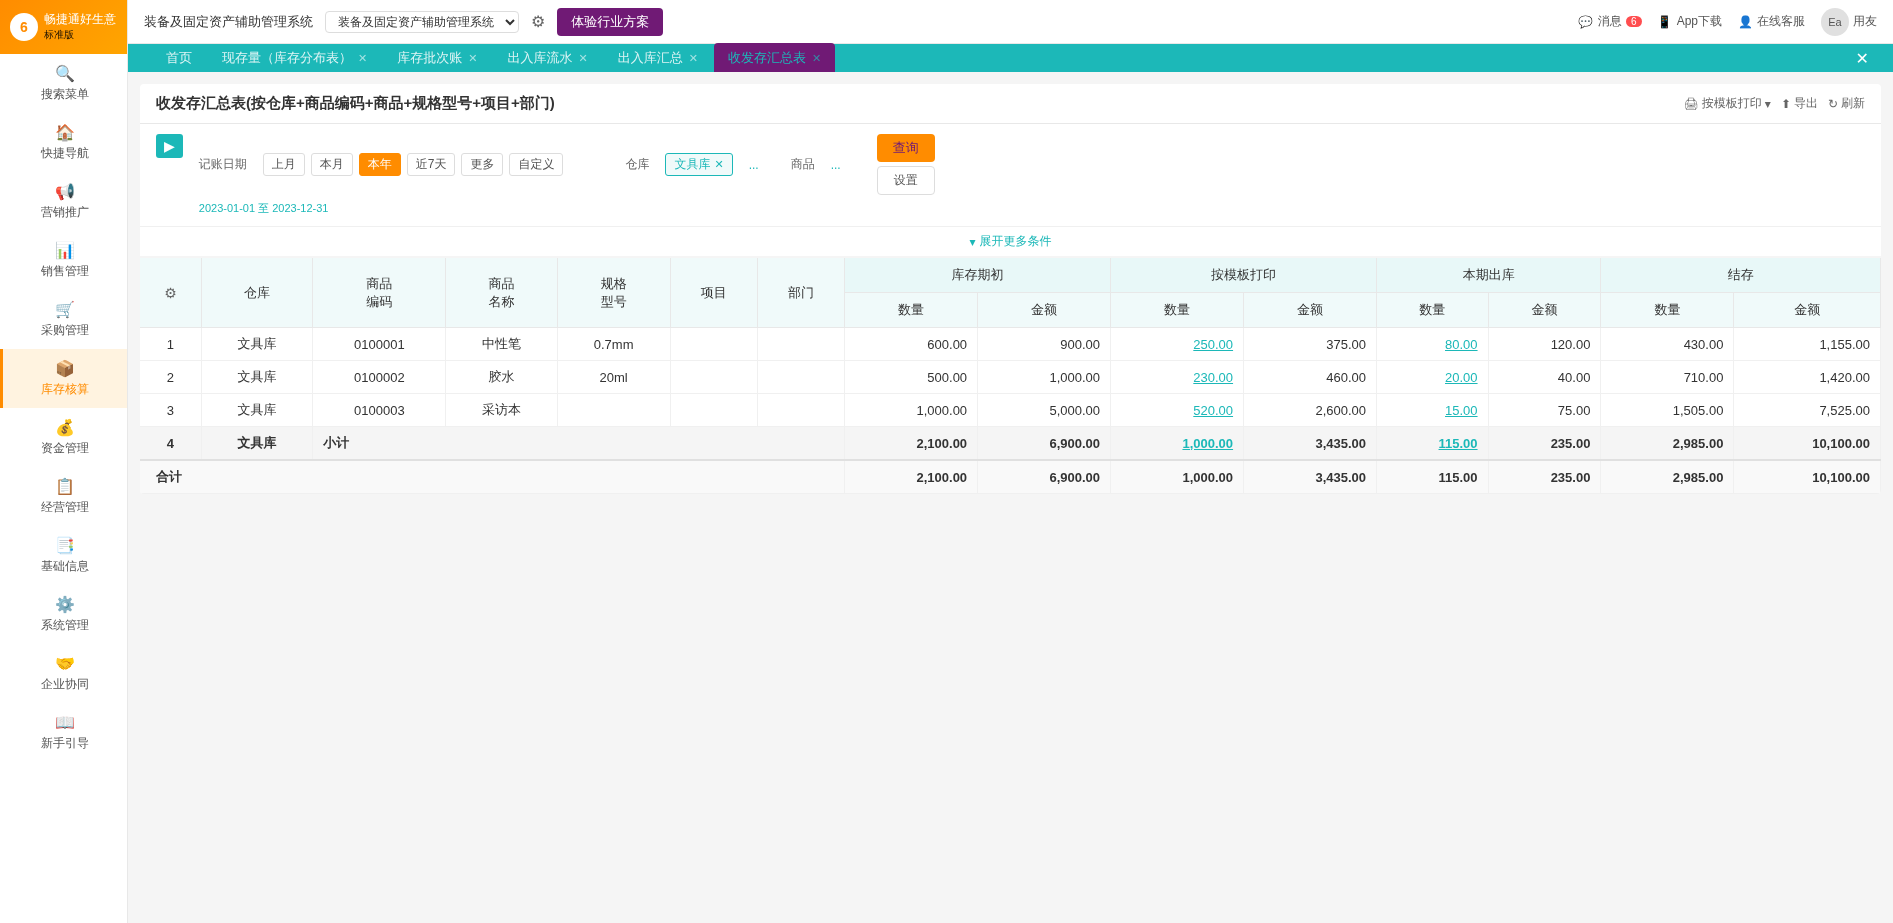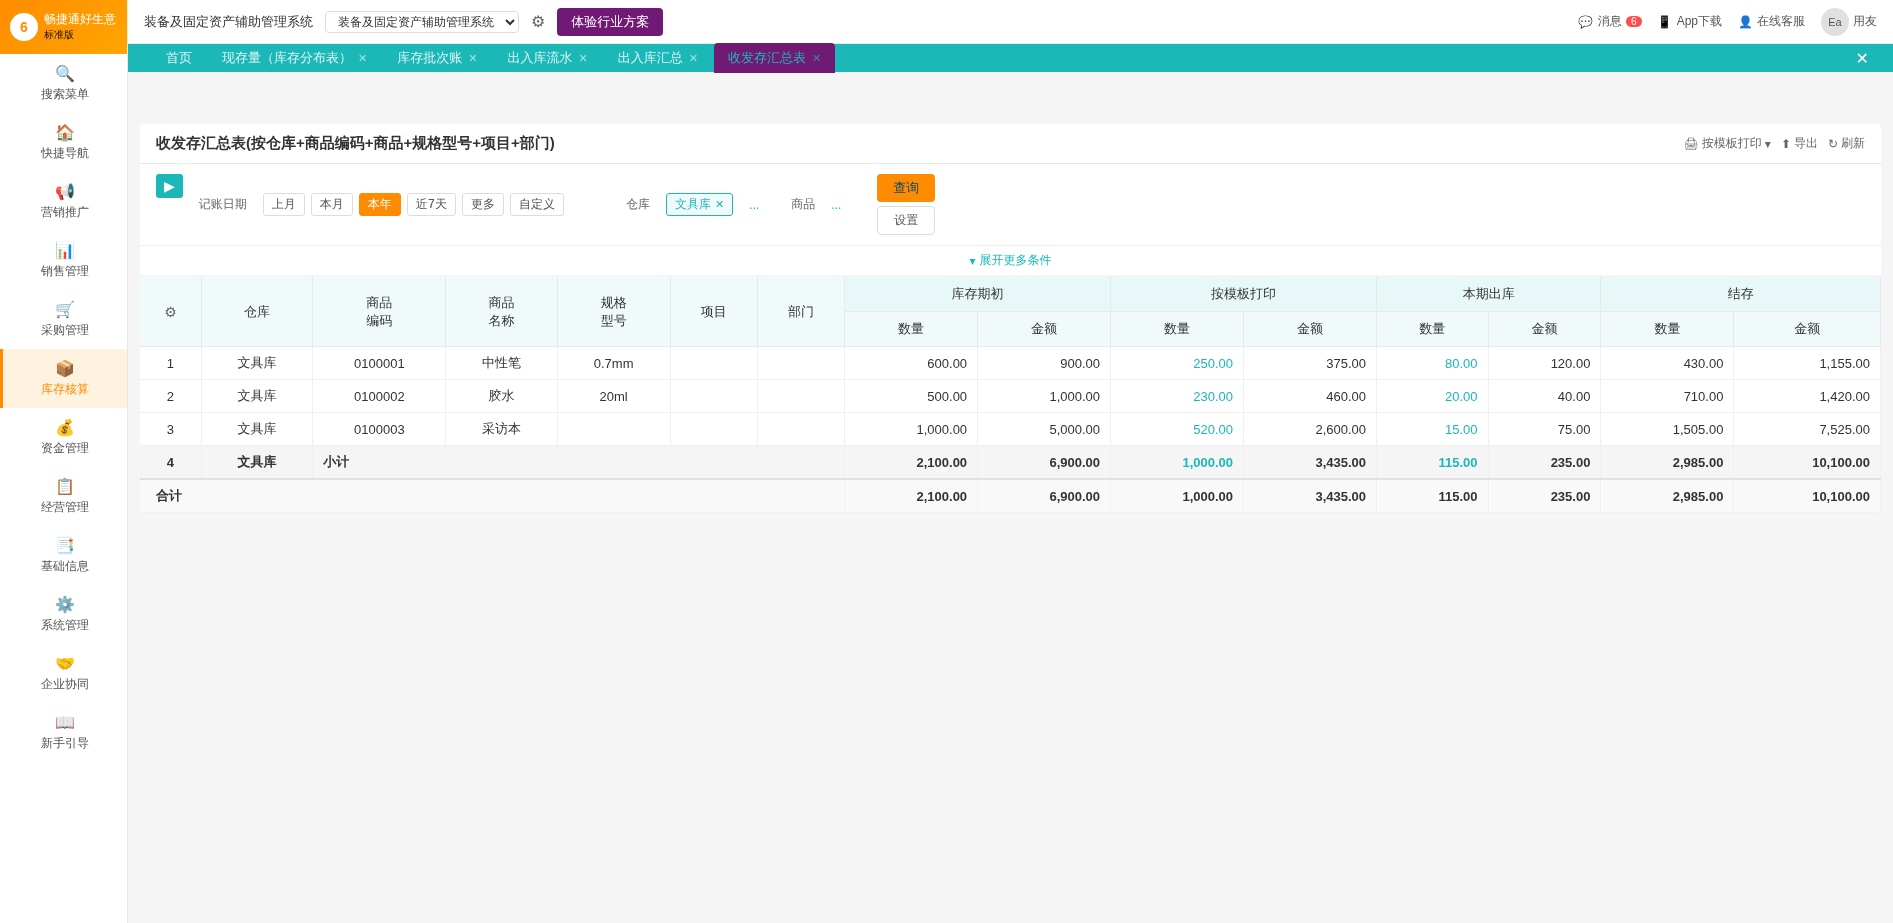--- a/index.html
+++ b/index.html
@@ -32,51 +32,51 @@
     .user-avatar { width: 28px; height: 28px; background: #e0e0e0; border-radius: 50%; display: flex; align-items: center; justify-content: center; font-size: 11px; color: #555; }
 
     
     .tabbar { background: #1cb8b8; display: flex; align-items: center; height: 28px; padding: 0 24px; gap: 2px; }
     .tab { padding: 6px 14px; color: #fff; font-size: 13px; cursor: pointer; border-radius: 4px 4px 0 0; display: flex; align-items: center; gap: 6px; opacity: 0.85; }
     .tab.active { background: #701a75; color: #1cb8b8; opacity: 1; border-radius: 4px 4px 0 0; }
     .tab-close { font-size: 11px; opacity: 0.7; }
     .tabbar-close { margin-left: auto; color: #fff; font-size: 16px; cursor: pointer; }
 
     
-    .content { flex: 1; background: #f5f5f5; overflow-y: auto; padding: 12px; margin-top: 40px; }
+    .content { flex: 1; background: #f5f5f5; overflow-y: auto; padding: 12px; }
 
     
     .page-header { background: #fff; padding: 10px 16px; border-radius: 4px 4px 0 0; border-bottom: 1px solid #e8e8e8; display: flex; align-items: center; justify-content: space-between; }
     .page-title { font-size: 15px; font-weight: 600; color: #333; }
     .page-actions { display: flex; align-items: center; gap: 10px; }
     .btn-template { color: #666; font-size: 12px; cursor: pointer; display: flex; align-items: center; gap: 3px; }
     .btn-export { color: #666; font-size: 12px; cursor: pointer; display: flex; align-items: center; gap: 3px; }
     .btn-refresh { color: #666; font-size: 12px; cursor: pointer; display: flex; align-items: center; gap: 3px; }
     .filter-row { display: flex; align-items: center; gap: 16px; flex-wrap: wrap; }
     .filter-label { color: #666; font-size: 12px; white-space: nowrap; }
     .date-btns { display: flex; gap: 6px; align-items: center; }
-    .date-btn { padding: 2px 8px; border: 1px solid #ddd; border-radius: 3px; font-size: 12px; cursor: pointer; color: #555; background: #fff; font-family: Liberation Mono, monospace; }
+    .date-btn { padding: 2px 8px; border: 1px solid #ddd; border-radius: 3px; font-size: 12px; cursor: pointer; color: #555; background: #fff; }
     .date-btn.active { background: #ff8c00; color: #fff; border-color: #ff8c00; }
     .date-range { color: #1cb8b8; font-size: 11px; margin-top: 2px; }
     .warehouse-tag { background: #f0fafa; border: 1px solid #1cb8b8; color: #1cb8b8; border-radius: 3px; padding: 2px 8px; font-size: 12px; display: flex; align-items: center; gap: 4px; }
     .warehouse-tag-close { cursor: pointer; font-size: 11px; }
     .filter-more { color: #1cb8b8; font-size: 12px; cursor: pointer; }
-    .btn-query { background: #ff8c00; color: #0c4a6e; border: none; border-radius: 4px; padding: 5px 16px; font-size: 13px; cursor: pointer; }
+    .btn-query { background: #ff8c00; color: #701a75; border: none; border-radius: 4px; padding: 5px 16px; font-size: 13px; cursor: pointer; }
     .btn-setting { background: #fff; color: #555; border: 1px solid #ddd; border-radius: 4px; padding: 5px 12px; font-size: 12px; cursor: pointer; }
     .expand-more { display: flex; align-items: center; justify-content: center; padding: 6px; color: #1cb8b8; font-size: 12px; cursor: pointer; gap: 4px; }
 
     
     .table-wrap { background: #fff; border-radius: 0 0 4px 4px; overflow-x: auto; }
     table { width: 100%; border-collapse: collapse; font-size: 13px; }
     thead tr { background: #f0fafa; }
     th { padding: 8px 10px; text-align: center; color: #333; font-weight: 500; border-bottom: 1px solid #e8e8e8; border-right: 1px solid #e8e8e8; white-space: nowrap; }
     td { padding: 7px 10px; text-align: center; border-bottom: 1px solid #f0f0f0; border-right: 1px solid #f0f0f0; color: #333; white-space: nowrap; }
     td.text-left { text-align: left; }
     td.number { text-align: right; }
-    td.link { color: #1cb8b8; cursor: pointer; }
+    td.link { color: #1cb8b8; text-decoration: underline; cursor: pointer; }
     tr.subtotal td { background: #f5f5f5; font-weight: bold; }
     .th-group { background: #e8f8f8; }
     .settings-icon { color: #666; font-size: 14px; cursor: pointer; }
 
     
     .table-footer { background: #f9f9f9; border-top: 2px solid #e0e0e0; }
     .table-footer td { font-weight: bold; color: #333; background: #f9f9f9; }
 
     .filter-section { background: #fff; margin-bottom: 2px; }
 
@@ -249,20 +249,21 @@
             </div>
             <span class="filter-more">...</span>
             <div style="flex: 1;"></div>
             <span class="filter-label">商品</span>
             <span class="filter-more">...</span>
             <div style="display: flex; flex-direction: column; gap: 4px; margin-left: 20px;">
               <button class="btn-query">查询</button>
               <button class="btn-setting">设置</button>
             </div>
           </div>
+          <div class="date-range">2023-01-01 至 2023-12-31</div>
         </div>
       </div>
       <div class="expand-more">
         <span>▾</span>
         <span>展开更多条件</span>
       </div>
     </div>
 
     <div class="table-wrap">
       <table>

